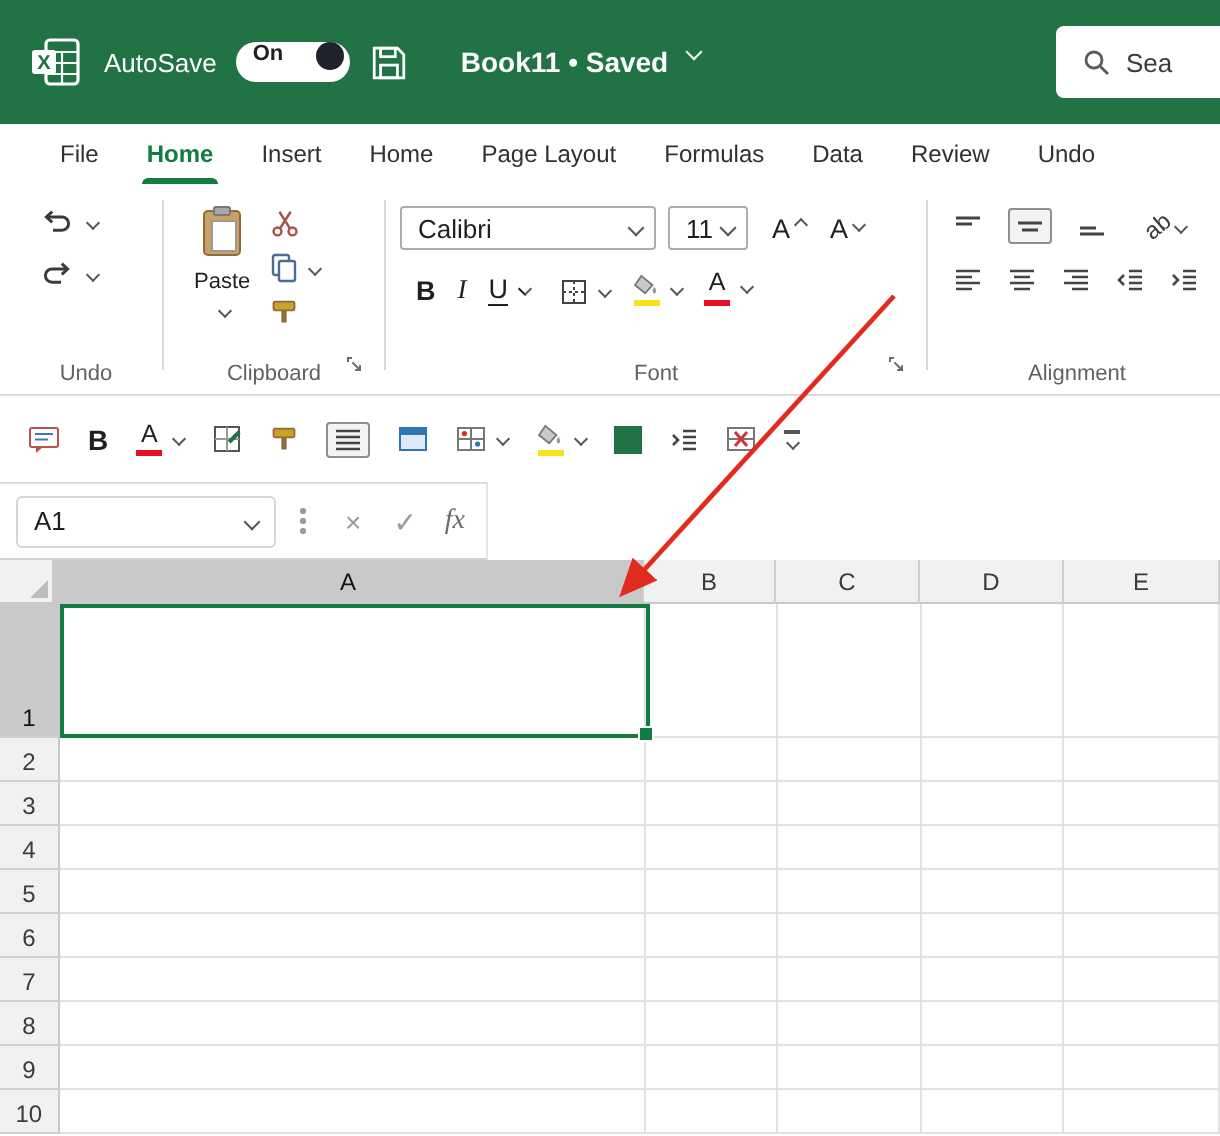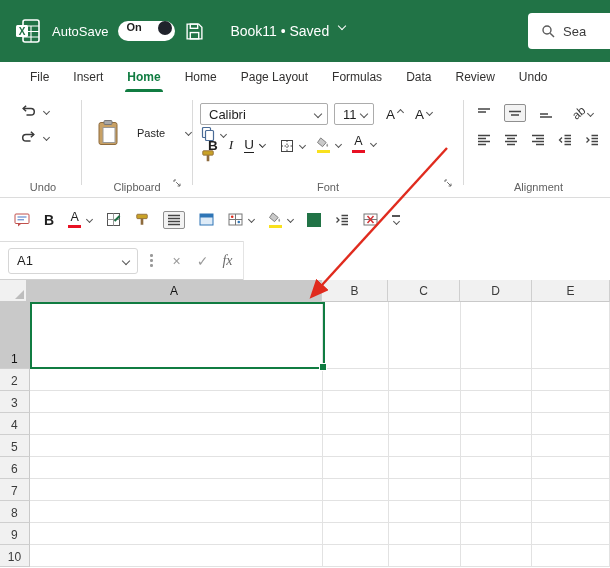--- a/index.html
+++ b/index.html
@@ -6,21 +6,21 @@
   body{
     width:610px;height:568px;position:relative;overflow:hidden;background:#fff;
     font-family:"Liberation Sans", sans-serif;-webkit-font-smoothing:antialiased;
   }
   
   .titlebar{height:62px;background:var(--titlebar-green,#217346);display:flex;align-items:center;color:#fff;padding-left:14px;gap:10px;position:relative;}
   .autosave-label{font-size:13px;}
   .toggle{width:46px;height:20px;background:#fff;border-radius:10px;display:flex;justify-content:space-between;padding:0 3px 0 8px;cursor:pointer;}
   .toggle-label{color:#1f1f1f;font-size:11px;font-weight:700;}
   .knob{width:14px;height:14px;border-radius:50%;background:var(--toggle-knob,#20232C);}
-  .doc-title{font-size:14px;margin-left:16px;display:flex;align-items:flex-start;gap:7px;white-space:nowrap;}
+  .doc-title{font-size:14px;margin-left:16px;display:flex;align-items:flex-start;gap:7px;white-space:nowrap;font-weight:bold;}
   .chev{display:inline-block;width:5px;height:5px;border-right:1.4px solid #555;border-bottom:1.4px solid #555;transform:rotate(45deg);margin-left:3px;}
   .chev.white{border-color:#fff;}
   .chev.up{transform:rotate(-135deg);}
   .chev.tiny{width:4px;height:4px;}
   .searchbox{position:absolute;left:528px;top:13px;width:95px;height:36px;background:#fff;border-radius:4px;display:flex;align-items:center;gap:8px;padding-left:13px;color:#3b3b3b;font-size:13px;}
   
   .tabs{height:30px;display:flex;align-items:stretch;padding-left:18px;background:#fff;}
   .tab{position:relative;padding:0 12px;font-size:12px;color:#323130;display:flex;align-items:center;cursor:pointer;white-space:nowrap;}
   .tab.active{color:var(--accent-green,#107C41);font-weight:700;}
   .tab.active::after{content:"";position:absolute;left:10px;right:10px;bottom:0;height:3px;border-radius:3px 3px 0 0;background:var(--accent-green,#107C41);}
@@ -28,21 +28,21 @@
   .ribbon{height:106px;box-sizing:border-box;border-bottom:1px solid #DCDCDC;display:flex;padding:0 4px 0 12px;position:relative;background:#fff;}
   .group{position:relative;display:flex;flex-direction:column;}
   .group-label{position:absolute;bottom:4px;left:0;right:0;text-align:center;font-size:11px;color:#616161;white-space:nowrap;}
   .vsep{width:1px;background:#DADADA;margin:8px 7px 12px 7px;}
   .launcher{position:absolute;right:3px;bottom:5px;cursor:pointer;}
   
   .g-undo{width:62px;}
   .ug-btn{display:flex;align-items:center;gap:4px;margin:12px 0 0 8px;cursor:pointer;}
   
   .clip-row{display:flex;margin-top:10px;}
-  .paste-btn{display:flex;flex-direction:row;align-items:center;gap:18px;padding:0 8px;cursor:pointer;}
+  .paste-btn{display:flex;flex-direction:column;align-items:center;gap:6px;padding:0 8px;cursor:pointer;}
   .paste-label{font-size:11px;color:#1f1f1f;}
   .clip-col{display:flex;flex-direction:column;gap:7px;margin:2px 10px 0 2px;}
   .clip-col > span{display:flex;align-items:center;gap:3px;cursor:pointer;}
   
   .g-font{width:256px;}
   .font-row1{display:flex;align-items:center;gap:6px;margin-top:11px;}
   .combo{display:flex;align-items:center;justify-content:space-between;border:1px solid #ACACAC;border-radius:2px;background:#fff;height:22px;box-sizing:border-box;padding:0 6px 0 8px;font-size:13px;color:#1f1f1f;cursor:pointer;}
   .combo.name{width:128px;}
   .combo.size{width:40px;}
   .fbtn{font-size:13.5px;color:#1f1f1f;cursor:pointer;display:inline-flex;align-items:flex-end;}
@@ -117,22 +117,22 @@
     <svg width="14" height="14" viewBox="0 0 14 14" stroke="#5A5A5A" stroke-width="1.4" fill="none">
       <circle cx="6" cy="6" r="4"></circle>
         <path d="M9.2 9.2 L13 13"></path>
     </svg>
     <span>Sea</span>
   </div>
 </div>
 
 <div class="tabs">
   <span class="tab">File</span>
+  <span class="tab active">Home</span>
   <span class="tab">Insert</span>
-  <span class="tab active">Home</span>
   <span class="tab">Home</span>
   <span class="tab">Page Layout</span>
   <span class="tab">Formulas</span>
   <span class="tab">Data</span>
   <span class="tab">Review</span>
   <span class="tab">Undo</span>
 </div>
 
 <div class="ribbon">
 

